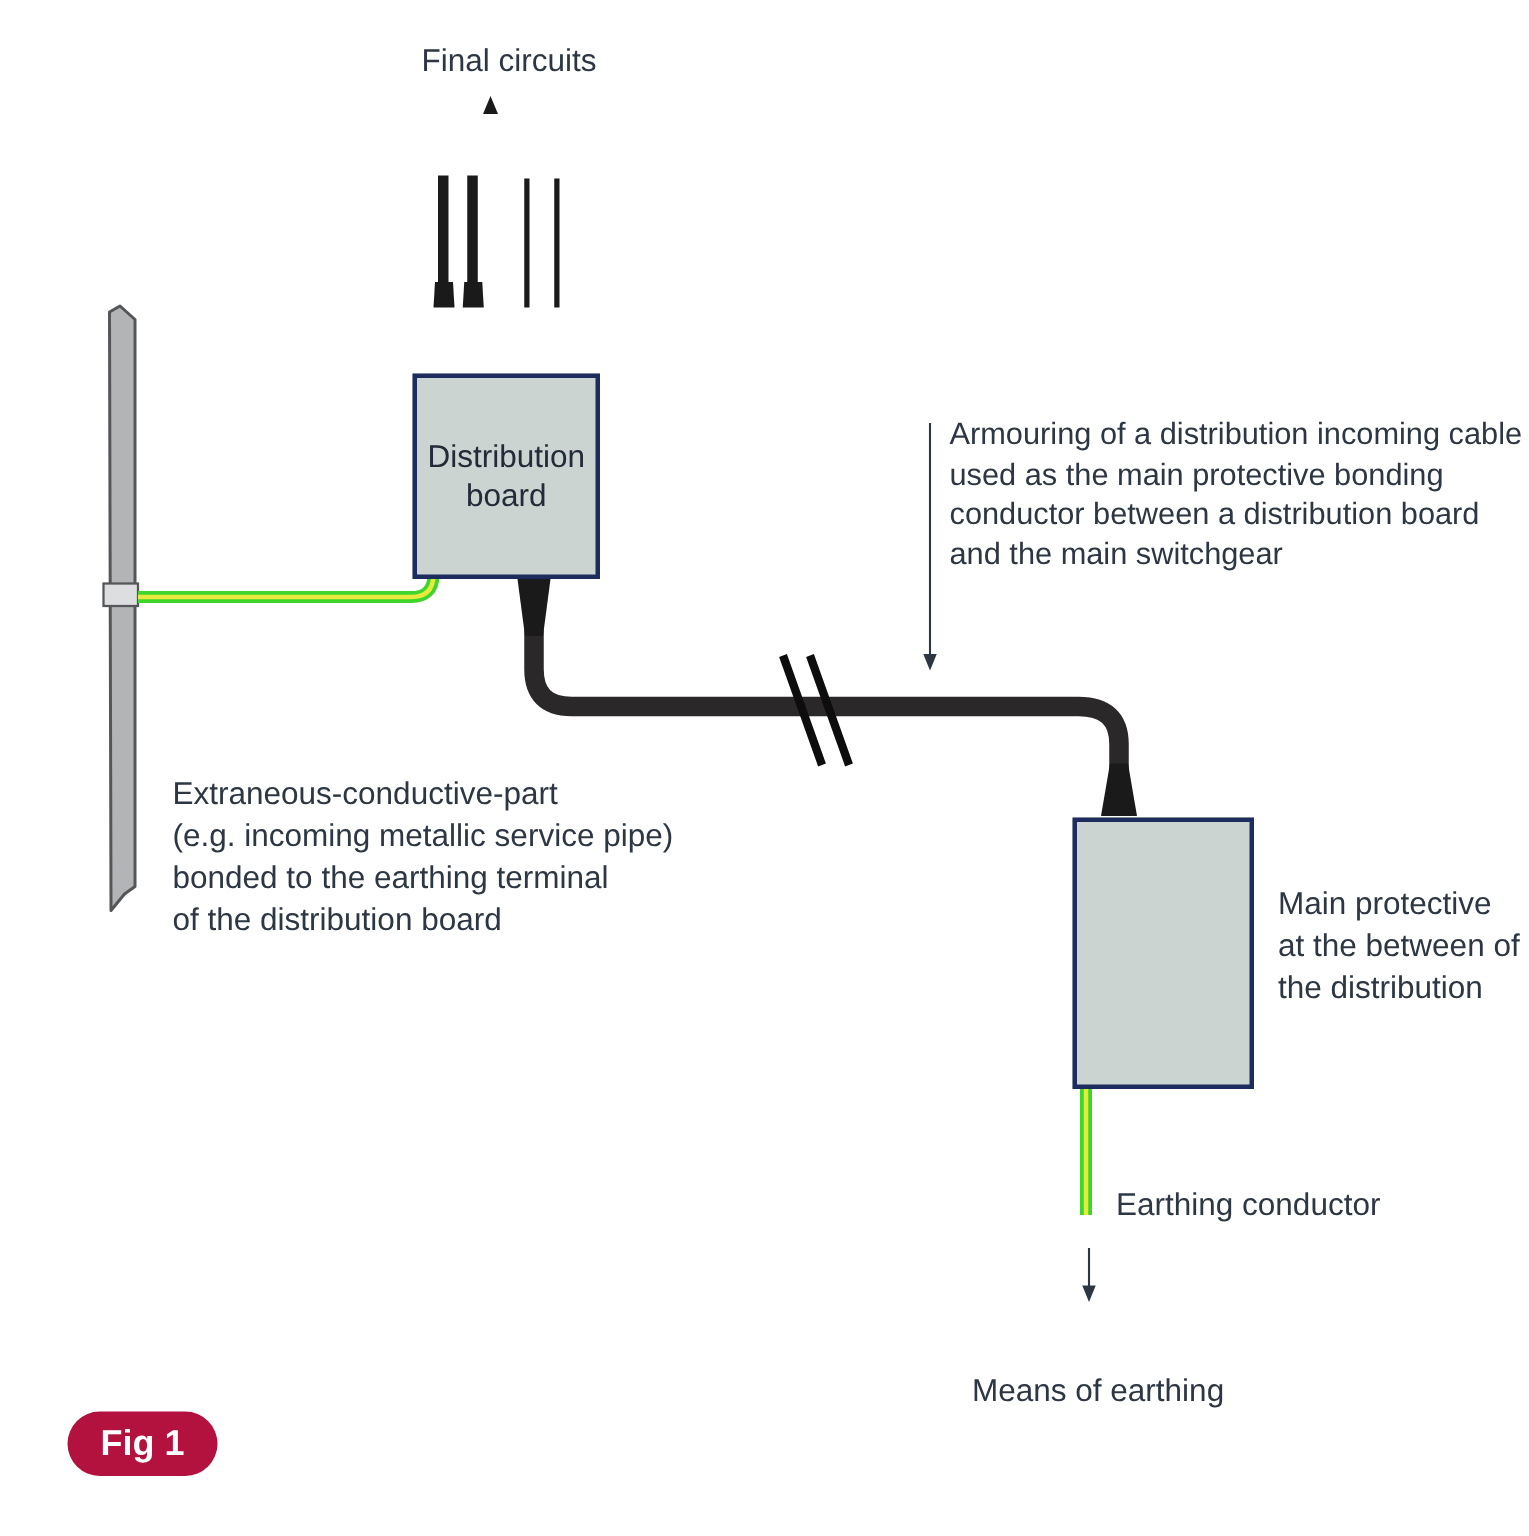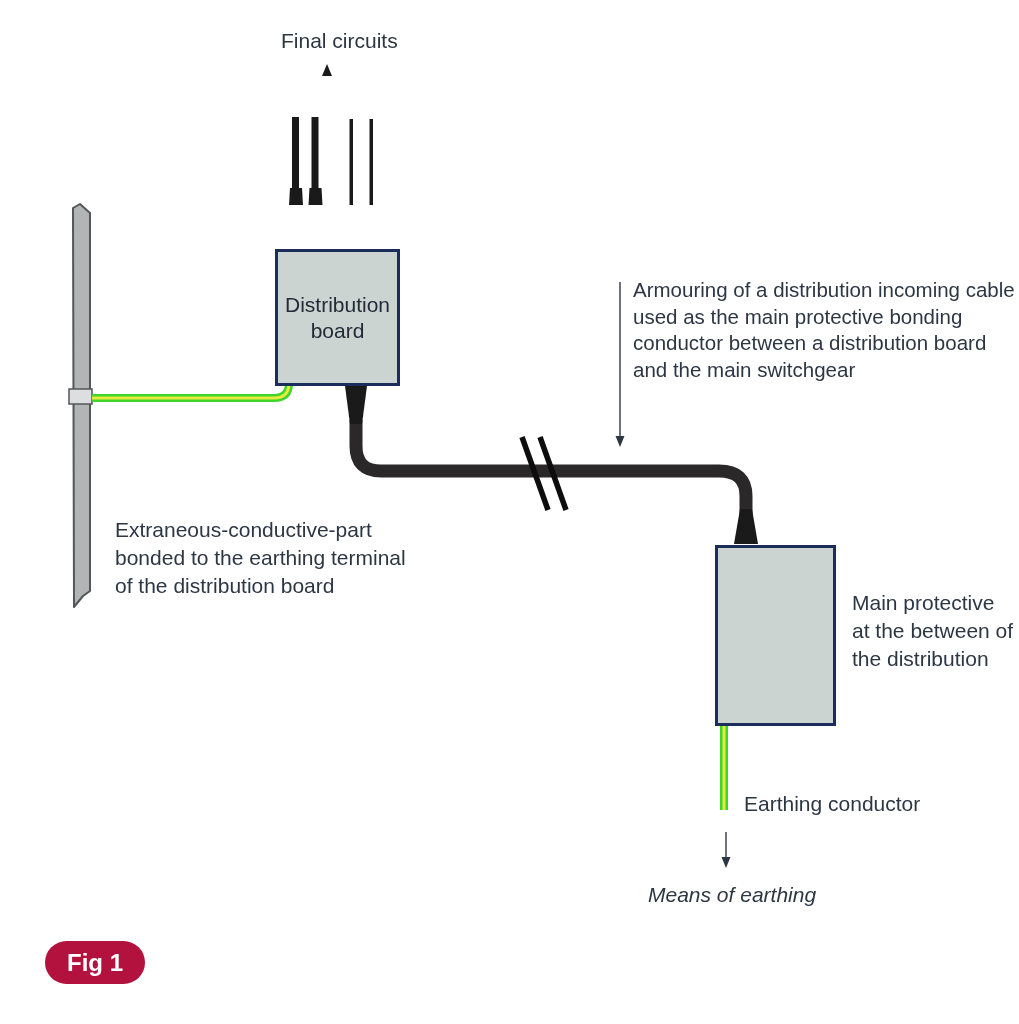--- a/index.html
+++ b/index.html
@@ -76,33 +76,34 @@
 
   <div class="lbl note" style="left:633px;top:277px;font-size:20.5px;line-height:26.5px;">
     <div>Armouring of a distribution incoming cable</div>
     <div>used as the main protective bonding</div>
     <div>conductor between a distribution board</div>
     <div>and the main switchgear</div>
   </div>
 
   <div class="lbl note" style="left:115px;top:516px;line-height:28px;">
     <div>Extraneous-conductive-part</div>
+    <div>(e.g. incoming metallic service pipe)</div>
     <div>bonded to the earthing terminal</div>
     <div>of the distribution board</div>
   </div>
 
   <div class="lbl note" style="left:852px;top:589px;line-height:28px;">
     <div>Main protective</div>
     <div>at the between of</div>
     <div>the distribution</div>
   </div>
 
   <div class="lbl note" style="left:744px;top:790px;">Earthing conductor</div>
 
-  <div class="lbl note" style="left:648px;top:881px;font-style:italic;">Means of earthing</div>
+  <div class="lbl note" style="left:648px;top:914px;">Means of earthing</div>
 
   <div class="caption-row">
     <div class="fig-badge">
       <span>Fig 1</span>
     </div>
   </div>
 
 </div>
 
 </body></html>

